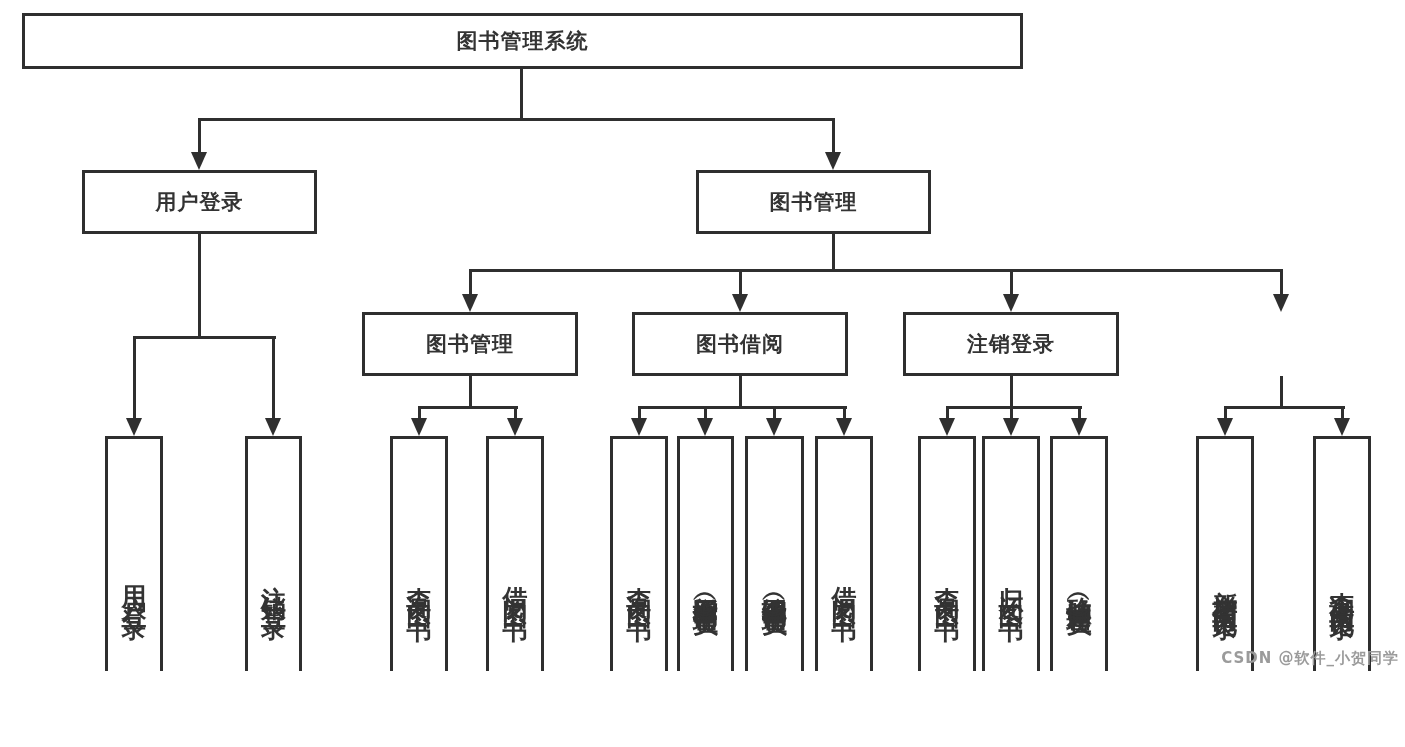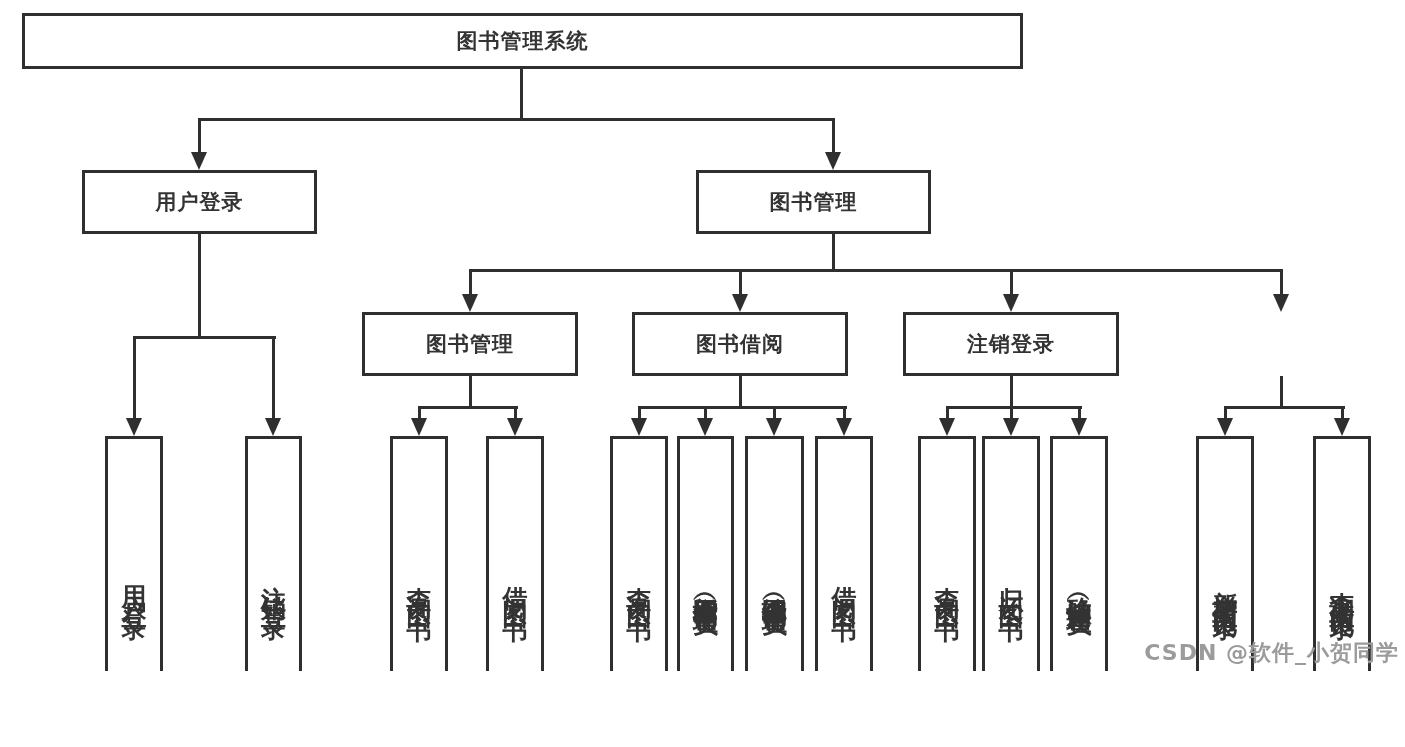--- a/index.html
+++ b/index.html
@@ -45,21 +45,21 @@
   .arrow{
     position:absolute;width:0;height:0;
     border-left:8px solid transparent;
     border-right:8px solid transparent;
     border-top:18px solid var(--line);
   }
   .watermark{
     position:absolute;
     right:6px;bottom:3px;
     color:var(--wm);
-    font-size:22px;
+    font-size:15px;
     letter-spacing:1px;
     white-space:nowrap;
   }
 </style>
 </head>
 <body>
 
 <div id="stage">
 
   <div class="node" style="left:22px;top:13px;width:1001px;height:56px;">图书管理系统</div>

